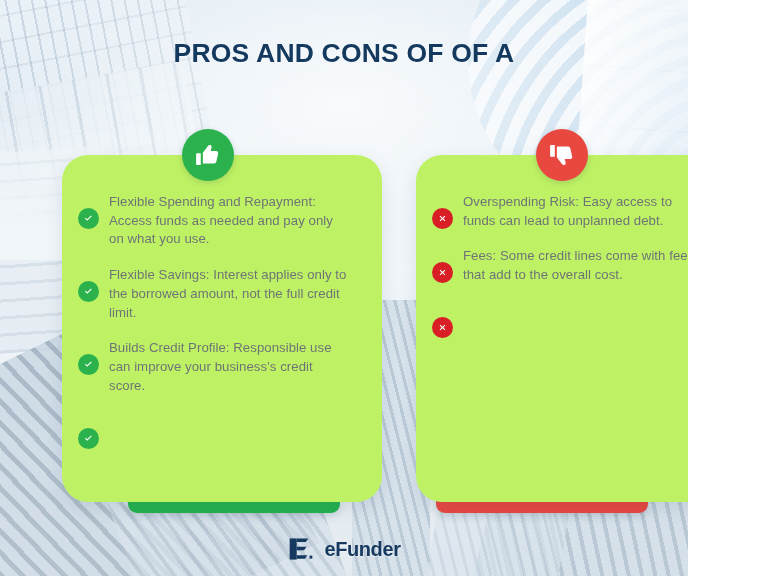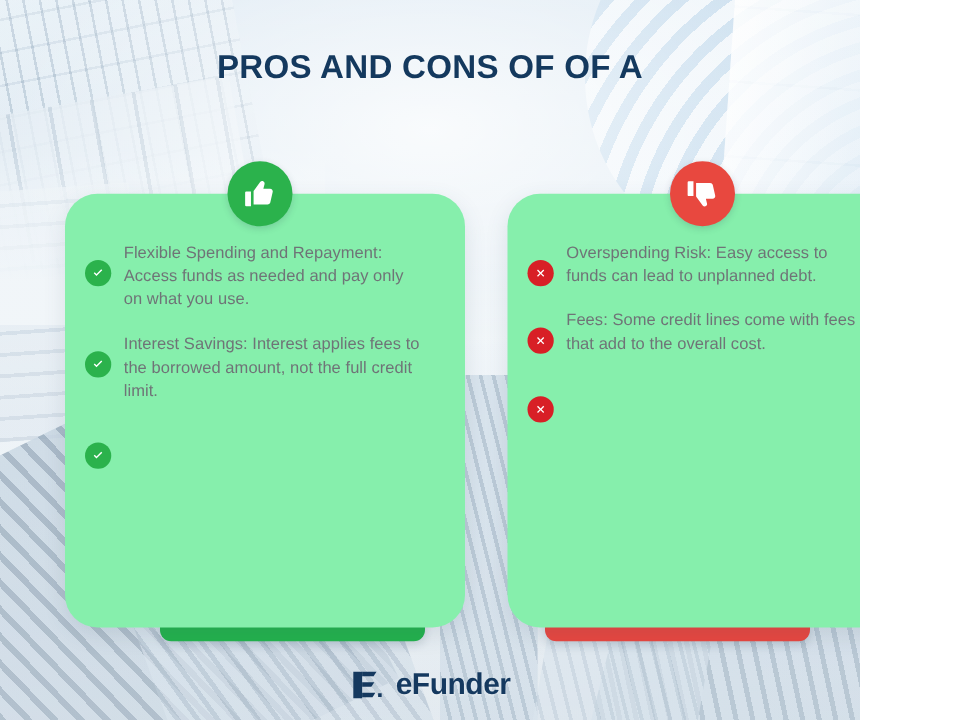--- a/index.html
+++ b/index.html
@@ -188,24 +188,24 @@
     display: flex; align-items: center; justify-content: center;
     box-shadow: 0 2px 6px rgba(40,60,80,0.18);
   }
   .badge.green { background: #2bb24c; }
   .badge.red   { background: #e8483f; }
   .badge svg { width: 28px; height: 28px; display: block; }
 
   .card {
     position: absolute;
     top: 26px;
-    left: 4px;
+    left: 14px;
     width: 320px;
     height: 347px;
-    background: #86efac;
+    background: #bef264;
     border-radius: 26px;
     box-shadow: 0 6px 18px rgba(60,85,110,0.13);
     padding: 38px 31px 14px 16px;
     z-index: 2;
   }
 
   .items { display: flex; flex-direction: column; gap: 17px; }
 
   .item { display: flex; align-items: flex-start; gap: 10px; }
 
@@ -249,21 +249,21 @@
 
   
   .logo {
     position: absolute;
     left: 0; right: 0; bottom: 14px;
     display: flex; align-items: center; justify-content: center; gap: 7px;
   }
   .logo-mark { width: 30px; height: 26px; display: block; }
   .logo-text {
     color: #15395f;
-    font-size: 24px;
+    font-size: 20px;
     font-weight: bold;
     letter-spacing: -0.4px;
     text-shadow: 0 1px 2px rgba(255,255,255,0.5);
   }
 </style>
 </head>
 <body>
 
 <div id="infographic">
 
@@ -309,23 +309,31 @@
             </span>
             <span class="item-text">Flexible Spending and Repayment: Access funds as needed and pay only on what you use.</span>
           </div>
 
           <div class="item">
             <span class="item-icon green">
               <svg viewBox="0 0 24 24" aria-hidden="true">
                   <path fill="#ffffff" d="M9.6 16.3 5.5 12.2l1.5-1.5 2.6 2.6 7-7 1.5 1.5z"></path>
                 </svg>
             </span>
-            <span class="item-text">Interest Savings: Interest applies fees to the borrowed amount, not the full credit limit.</span>
-          </div>
-
+            <span class="item-text">Flexible Savings: Interest applies only to the borrowed amount, not the full credit limit.</span>
+          </div>
+
+          <div class="item">
+            <span class="item-icon green">
+              <svg viewBox="0 0 24 24" aria-hidden="true">
+                  <path fill="#ffffff" d="M9.6 16.3 5.5 12.2l1.5-1.5 2.6 2.6 7-7 1.5 1.5z"></path>
+                </svg>
+            </span>
+            <span class="item-text">Builds Credit Profile: Responsible use can improve your business’s credit score.</span>
+          </div>
 
           <div class="item">
             <span class="item-icon green">
               <svg viewBox="0 0 24 24" aria-hidden="true">
                   <path fill="#ffffff" d="M9.6 16.3 5.5 12.2l1.5-1.5 2.6 2.6 7-7 1.5 1.5z"></path>
                 </svg>
             </span>
           </div>
 
         </div>

